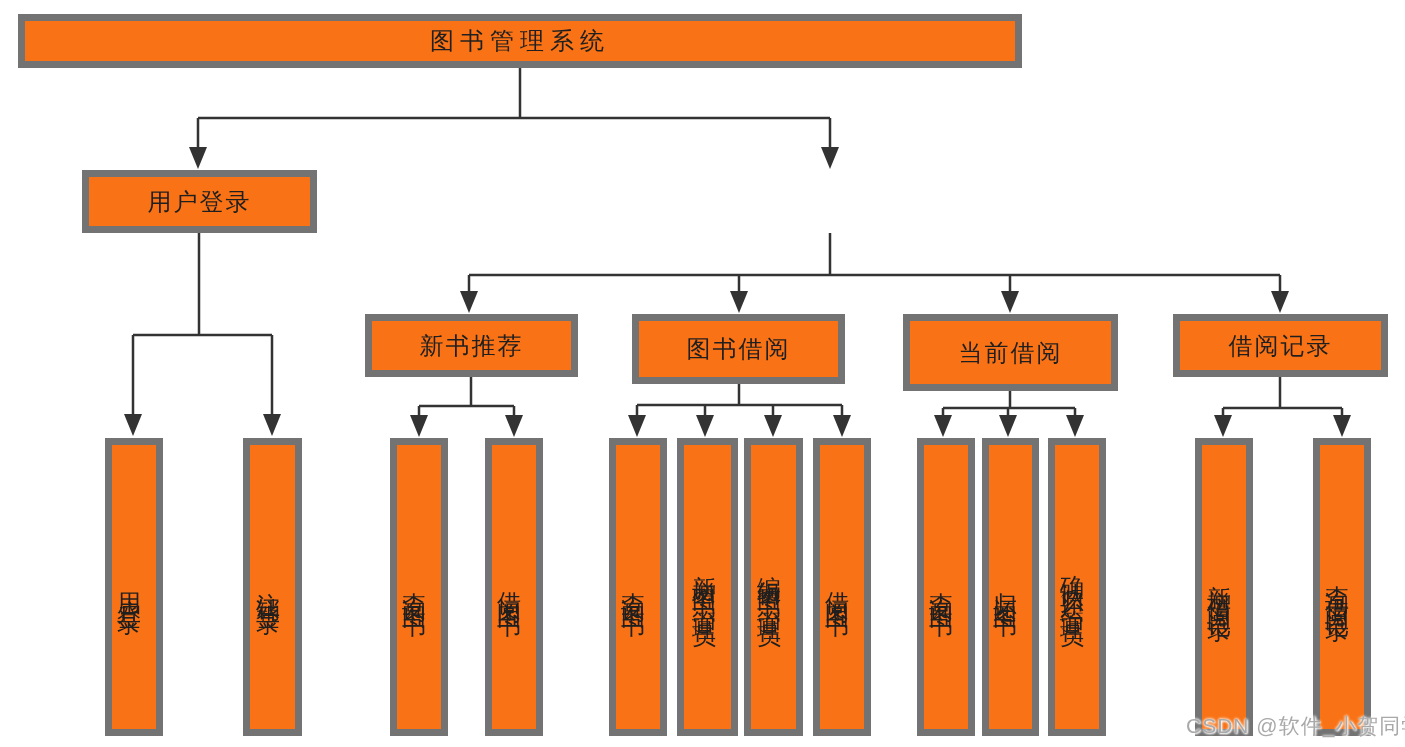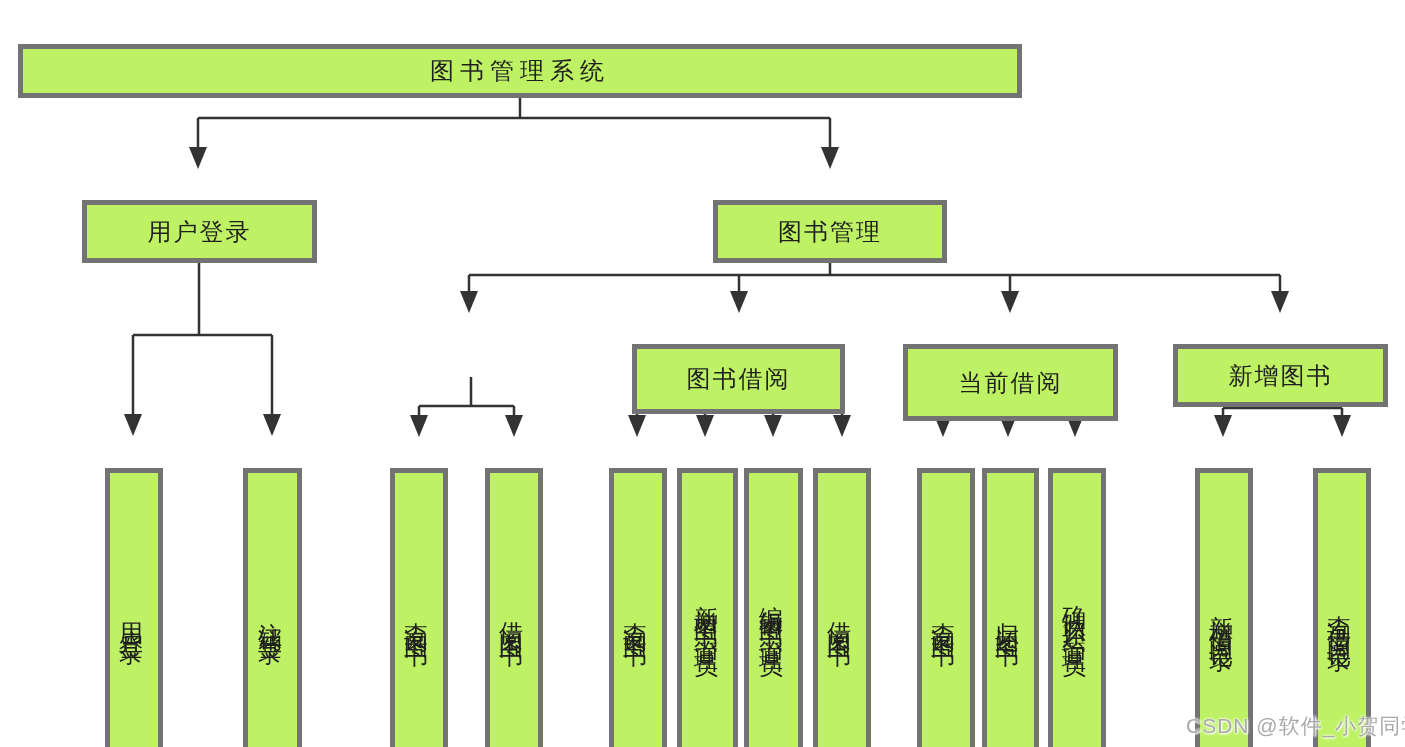--- a/index.html
+++ b/index.html
@@ -17,25 +17,24 @@
   }
   .wires {
     position: absolute;
     left: 0;
     top: 0;
     z-index: 1;
   }
   .node {
     position: absolute;
     box-sizing: border-box;
-    border: 5px solid #737373;
-    background: #bef264;
+    border: 7px solid #737373;
+    background: #f97316;
     color: #1f1f1f;
     z-index: 2;
-    margin-top: 30px;
   }
   .hbox {
     display: flex;
     align-items: center;
     justify-content: center;
     font-size: 24px;
     letter-spacing: 2px;
     white-space: nowrap;
   }
   .hbox.root {
@@ -116,32 +115,32 @@
     </g>
   </svg>
 
   <div class="node hbox root" style="left:18px; top:14px; width:1004px; height:54px;">
     <span>图书管理系统</span>
   </div>
 
   <div class="node hbox" style="left:82px; top:170px; width:235px; height:63px;">
     <span>用户登录</span>
   </div>
-  <div class="node hbox" style="left:713px; top:170px; width:234px; height:63px;">
-    <span>图书管理</span>
+
+  <div class="node hbox" style="left:365px; top:314px; width:213px; height:63px;">
+    <span>新书推荐</span>
   </div>
-
   <div class="node hbox" style="left:632px; top:314px; width:213px; height:70px;">
     <span>图书借阅</span>
   </div>
   <div class="node hbox" style="left:903px; top:314px; width:215px; height:77px;">
     <span>当前借阅</span>
   </div>
   <div class="node hbox" style="left:1173px; top:314px; width:215px; height:63px;">
-    <span>新增图书</span>
+    <span>借阅记录</span>
   </div>
 
   <div class="node vbox" style="left:105px;">用户登录</div>
   <div class="node vbox" style="left:243px; width:59px;">注销登录</div>
 
   <div class="node vbox" style="left:390px;">查询图书</div>
   <div class="node vbox" style="left:485px;">借阅图书</div>
 
   <div class="node vbox" style="left:609px;">查询图书</div>
   <div class="node vbox" style="left:677px; width:61px;">新增图书（管理员）</div>

